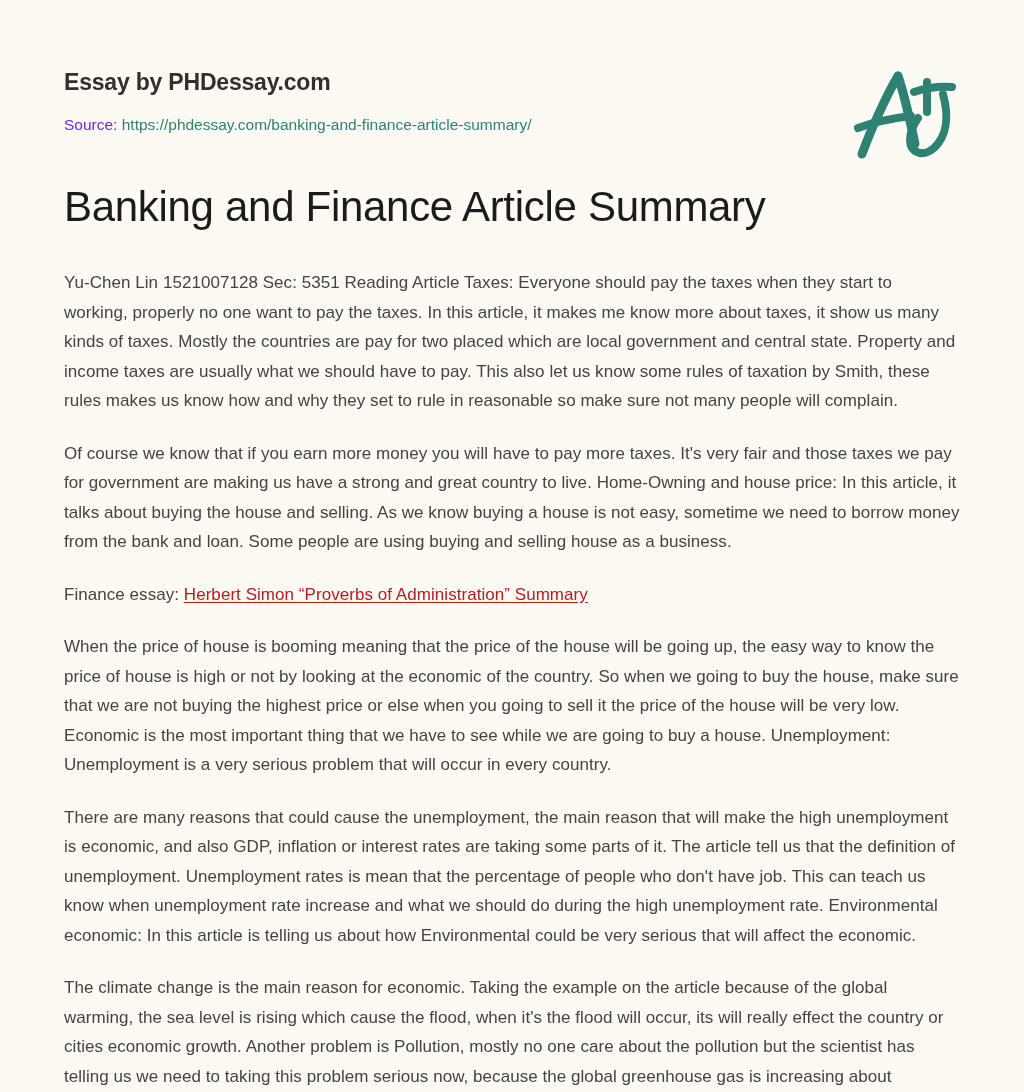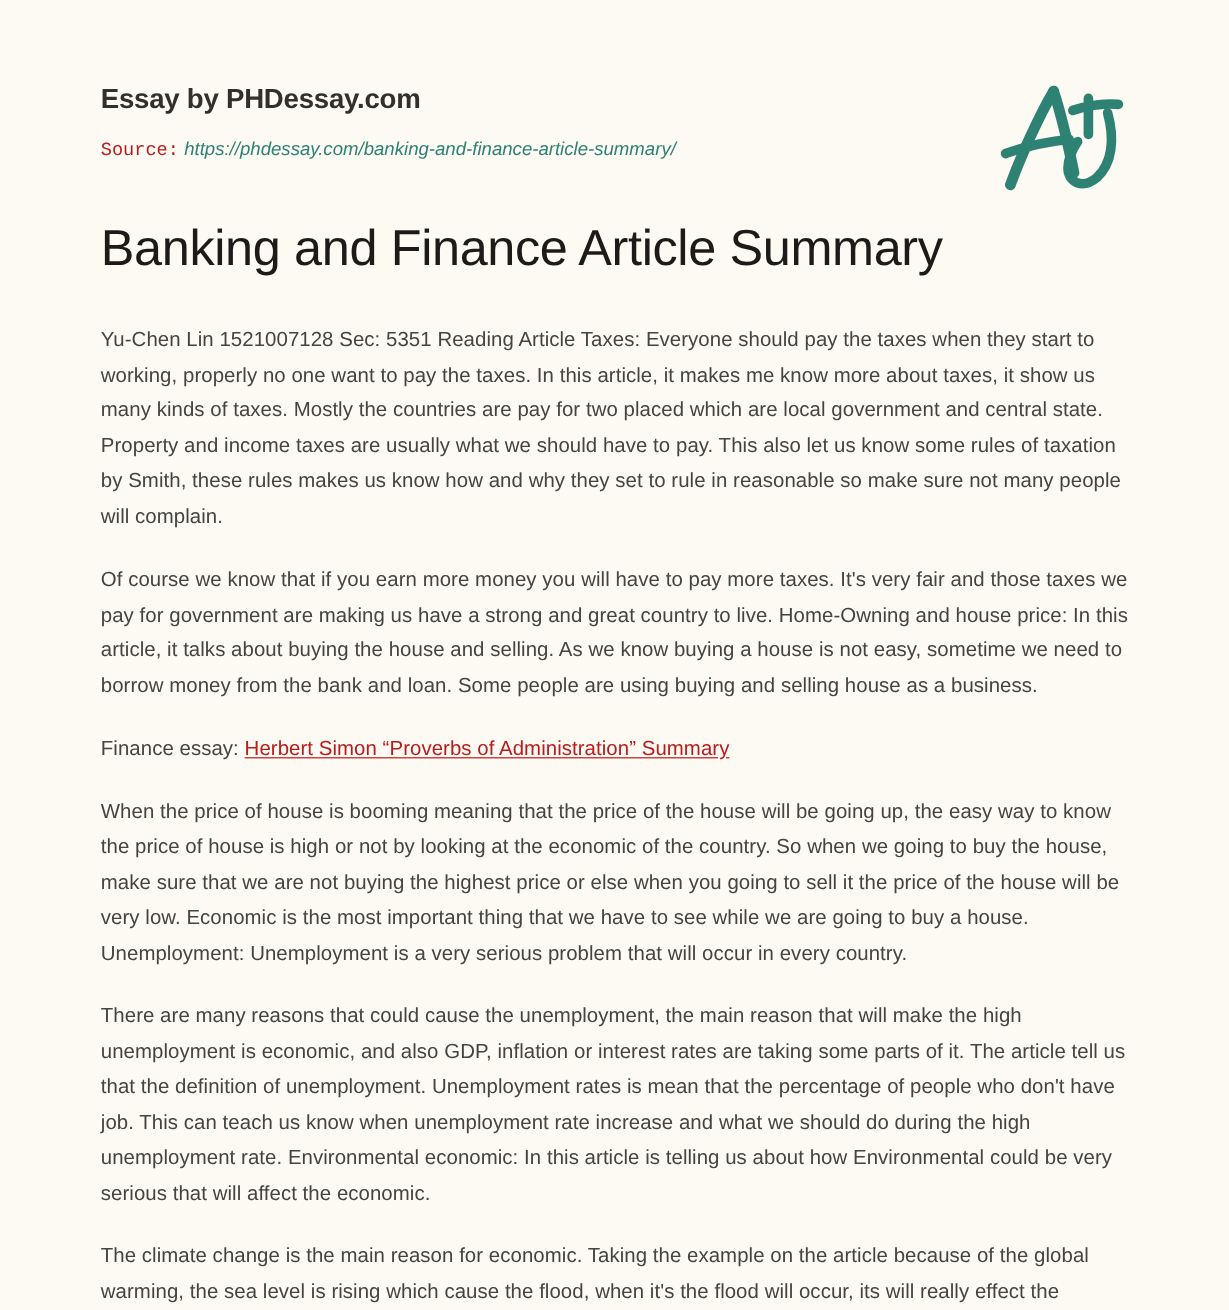--- a/index.html
+++ b/index.html
@@ -13,21 +13,21 @@
     font-family: "Liberation Sans", sans-serif;
     color: #3b3734;
     overflow: hidden;
   }
 
   .page {
     position: relative;
     width: 1024px;
     height: 1092px;
     box-sizing: border-box;
-    padding: 0 84px;
+    padding: 0 64px;
   }
 
   
   .header {
     position: relative;
     padding-top: 68px;
     height: 110px;
     box-sizing: border-box;
   }
 
@@ -41,27 +41,25 @@
   }
 
   .source-line {
     margin-top: 19px;
     font-size: 15.5px;
     line-height: 20px;
     color: #8a8580;
     white-space: nowrap;
   }
   .source-label {
-    color: #b91c1c;
-    font-family: Liberation Mono, monospace;
+    color: #6d28d9;
   }
   .source-url {
     color: #2d8274;
     text-decoration: none;
-    font-style: italic;
   }
 
   .logo {
     position: absolute;
     right: -8px;
     top: 58px;
     width: 120px;
     height: 110px;
   }
   .logo svg {

